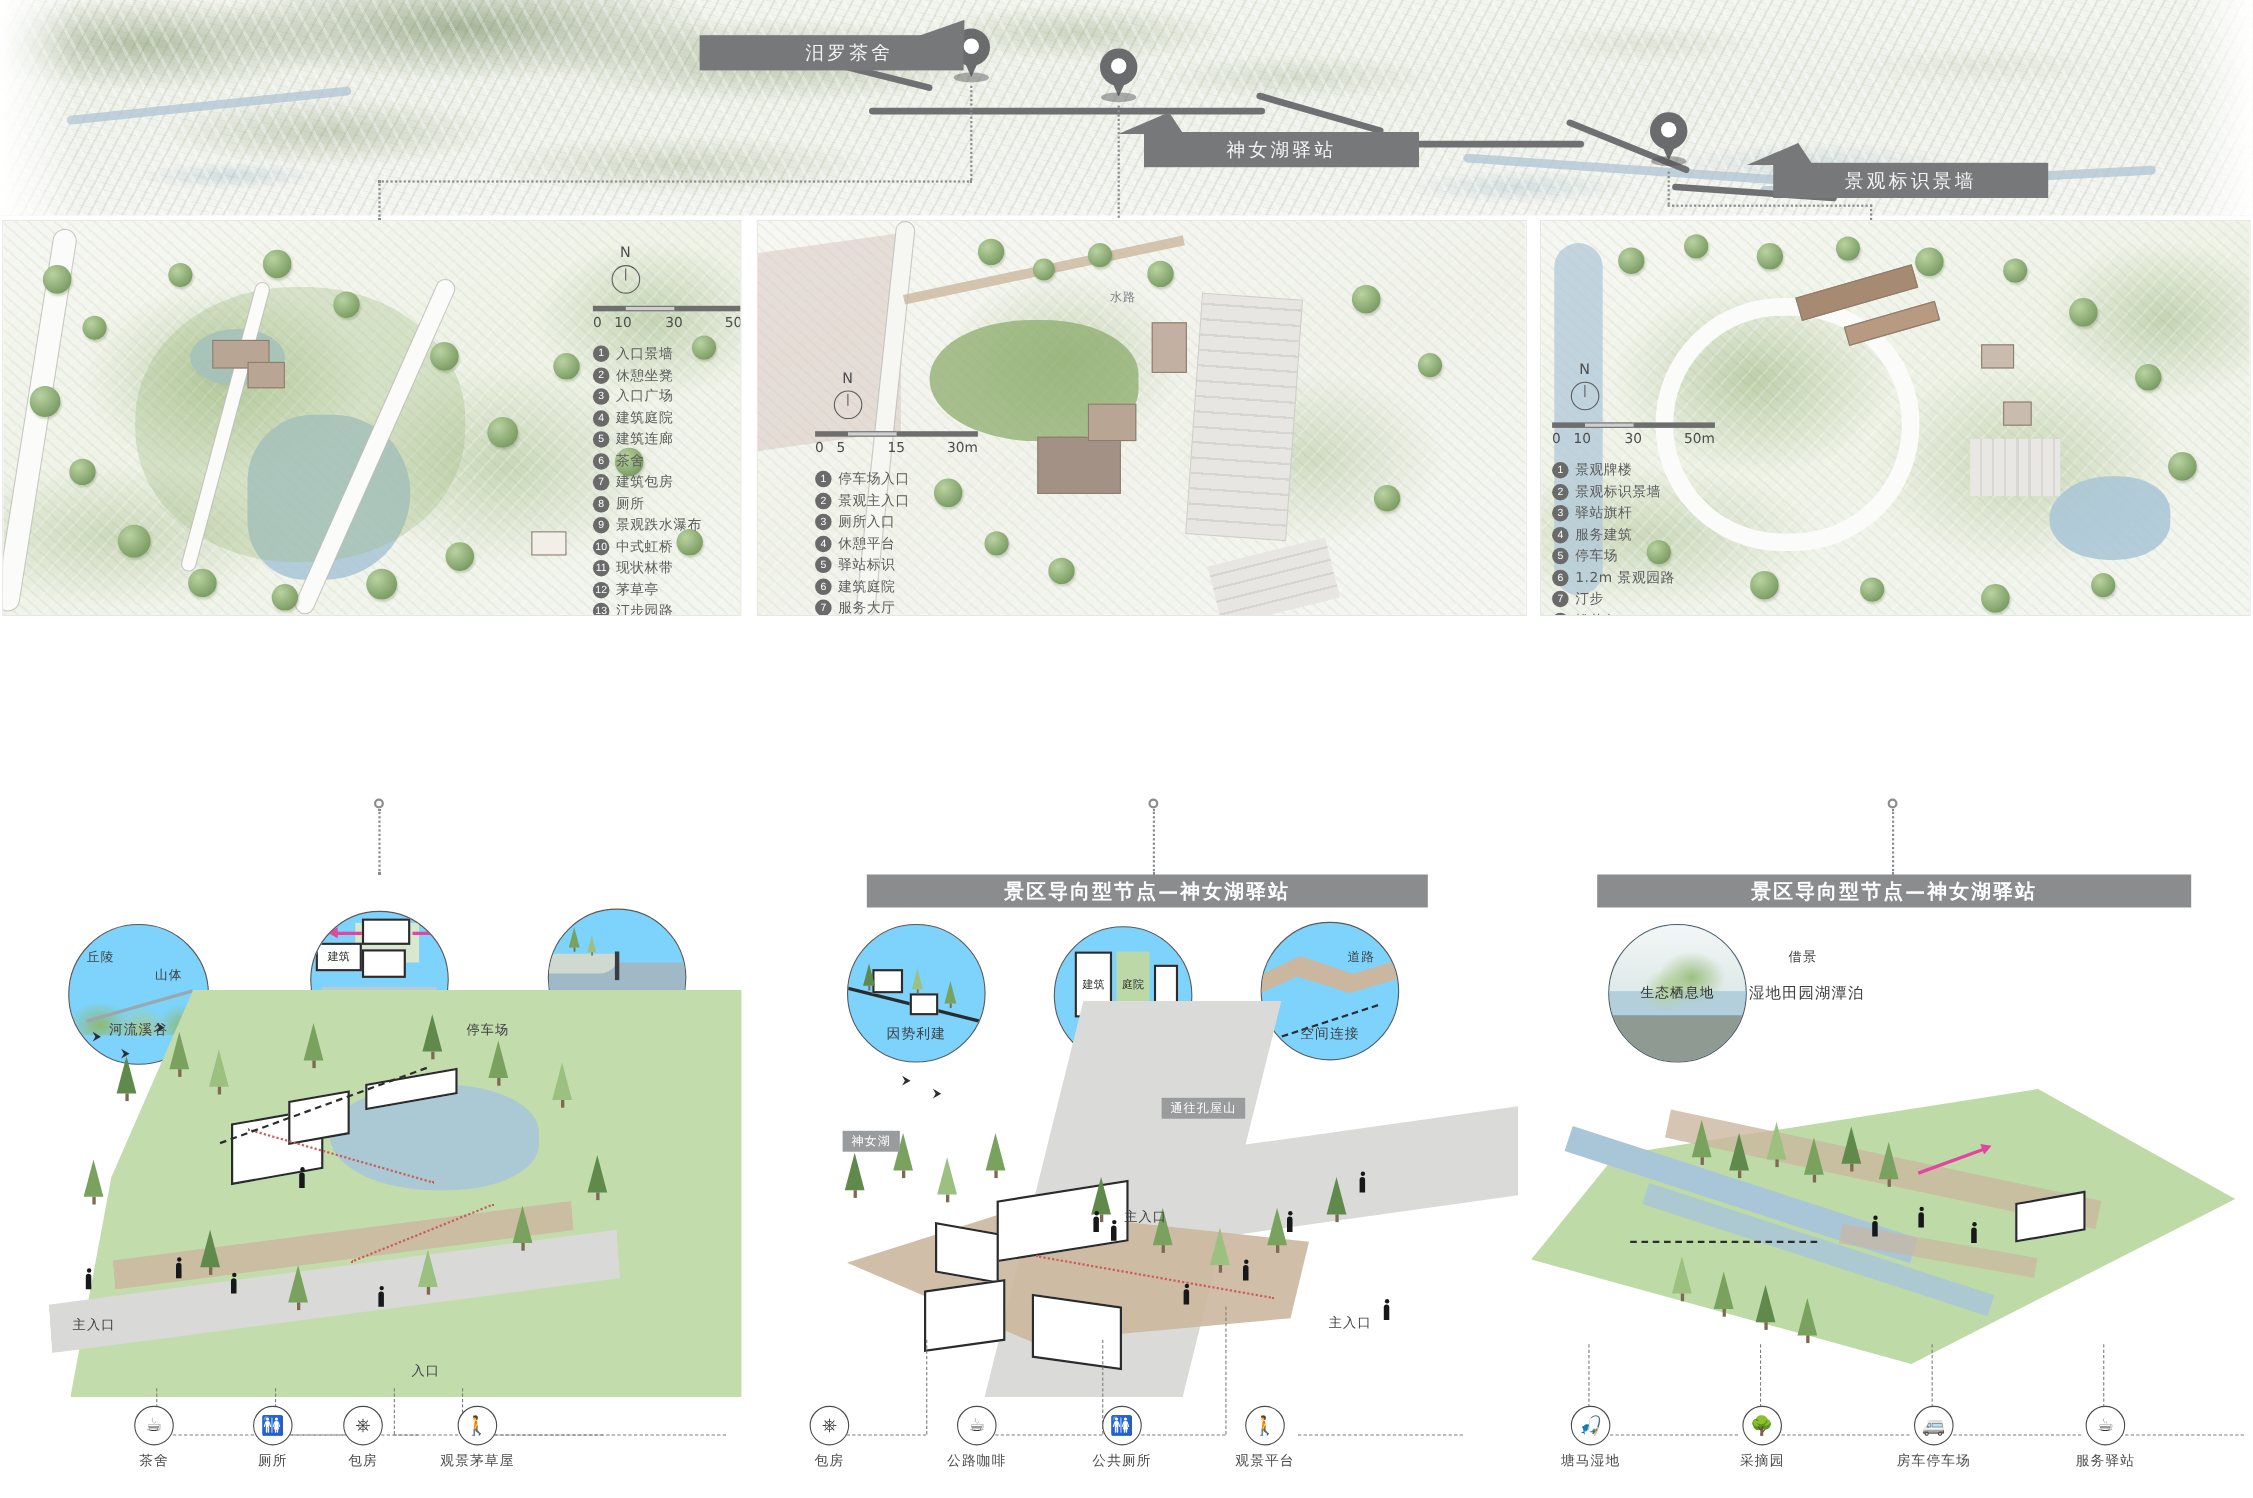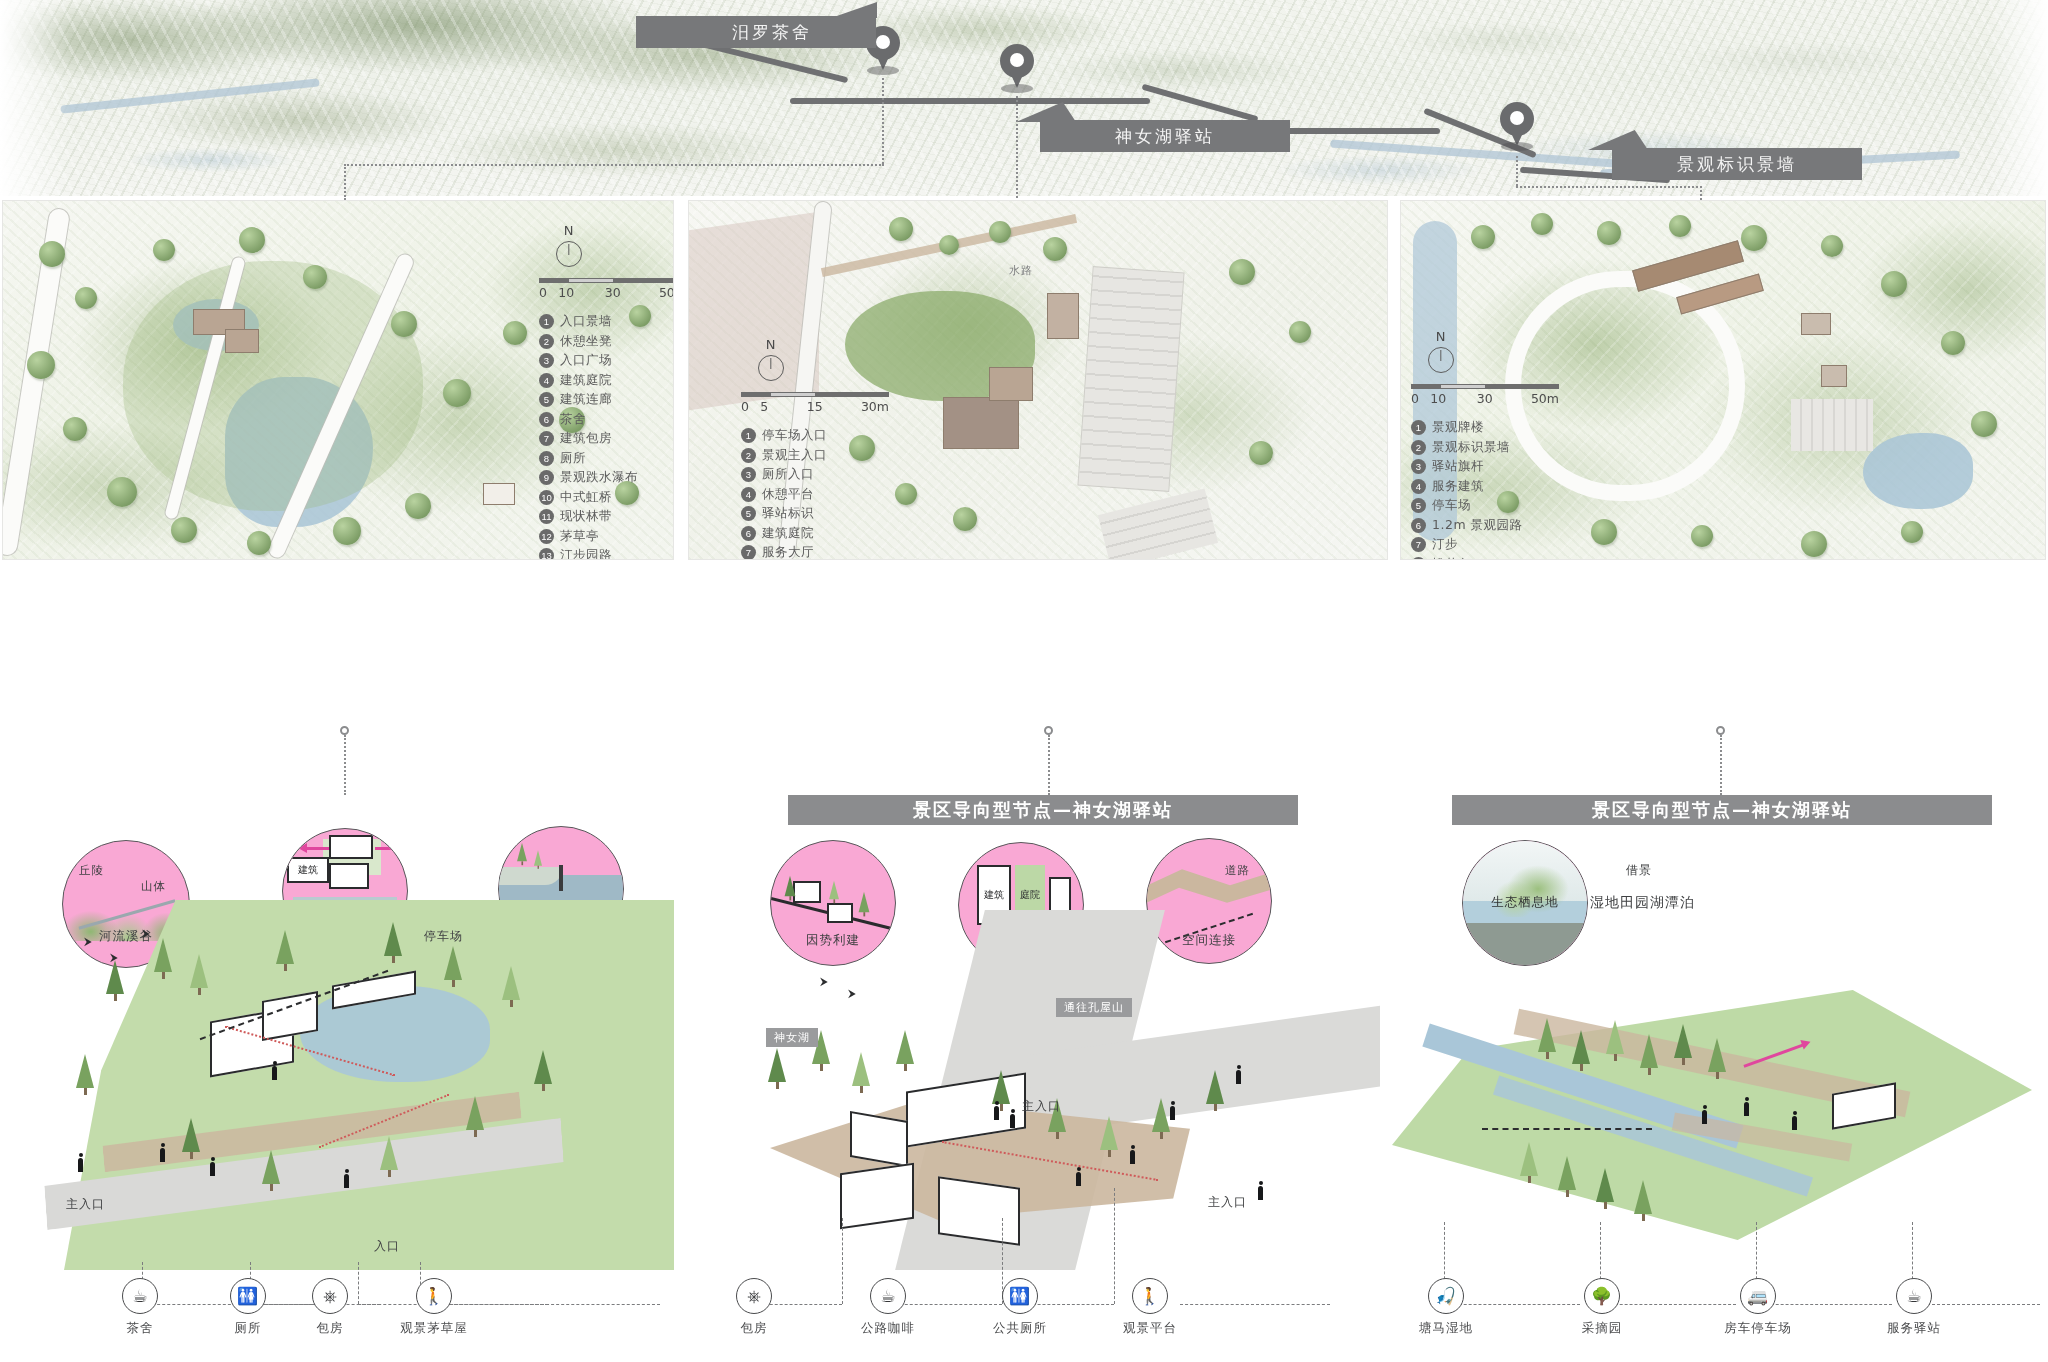--- a/index.html
+++ b/index.html
@@ -154,21 +154,21 @@
   }
   .leg-txt { font-size:12.5px; color:#5b5b5b; white-space:nowrap; letter-spacing:.5px; }
 
   
   .panel { position:absolute; top:795px; }
   .ptitle {
     height:30px; background:#8b8c8e; color:#fff; display:flex; align-items:center;
     justify-content:center; font-size:18px; font-weight:bold; letter-spacing:2px;
   }
   .circ {
-    position:absolute; border-radius:50%; border:1.6px solid #58595b; background:#f9a8d4;
+    position:absolute; border-radius:50%; border:1.6px solid #58595b; background:#7dd3fc;
     overflow:hidden;
   }
   .circ-cap {
     position:absolute; left:0; right:0; bottom:14px; text-align:center;
     font-size:12.5px; color:#3f4042; letter-spacing:1px;
   }
   .circ-in-label {
     position:absolute; font-size:11.5px; color:#3f4042; letter-spacing:1px;
   }
 
@@ -257,21 +257,21 @@
     <div class="head"></div>
     <div class="tail"></div>
     <div class="shadow"></div>
   </div>
   <div class="pin" style="left:1500px; top:102px;">
     <div class="head"></div>
     <div class="tail"></div>
     <div class="shadow"></div>
   </div>
 
-  <div class="callout left-tail" style="left:636px; top:16px; width:240px;padding-left:32px;">
+  <div class="callout left-tail" style="left:636px; top:32px; width:240px;padding-left:32px;">
     <span>汨罗茶舍</span>
   </div>
   <div class="callout up-tail" style="left:1040px; top:120px; width:250px;">
     <span>神女湖驿站</span>
   </div>
   <div class="callout up-tail" style="left:1612px; top:148px; width:250px;">
     <span>景观标识景墙</span>
   </div>
 
   <div class="vdot" style="left:882px; top:78px; height:86px;"></div>

